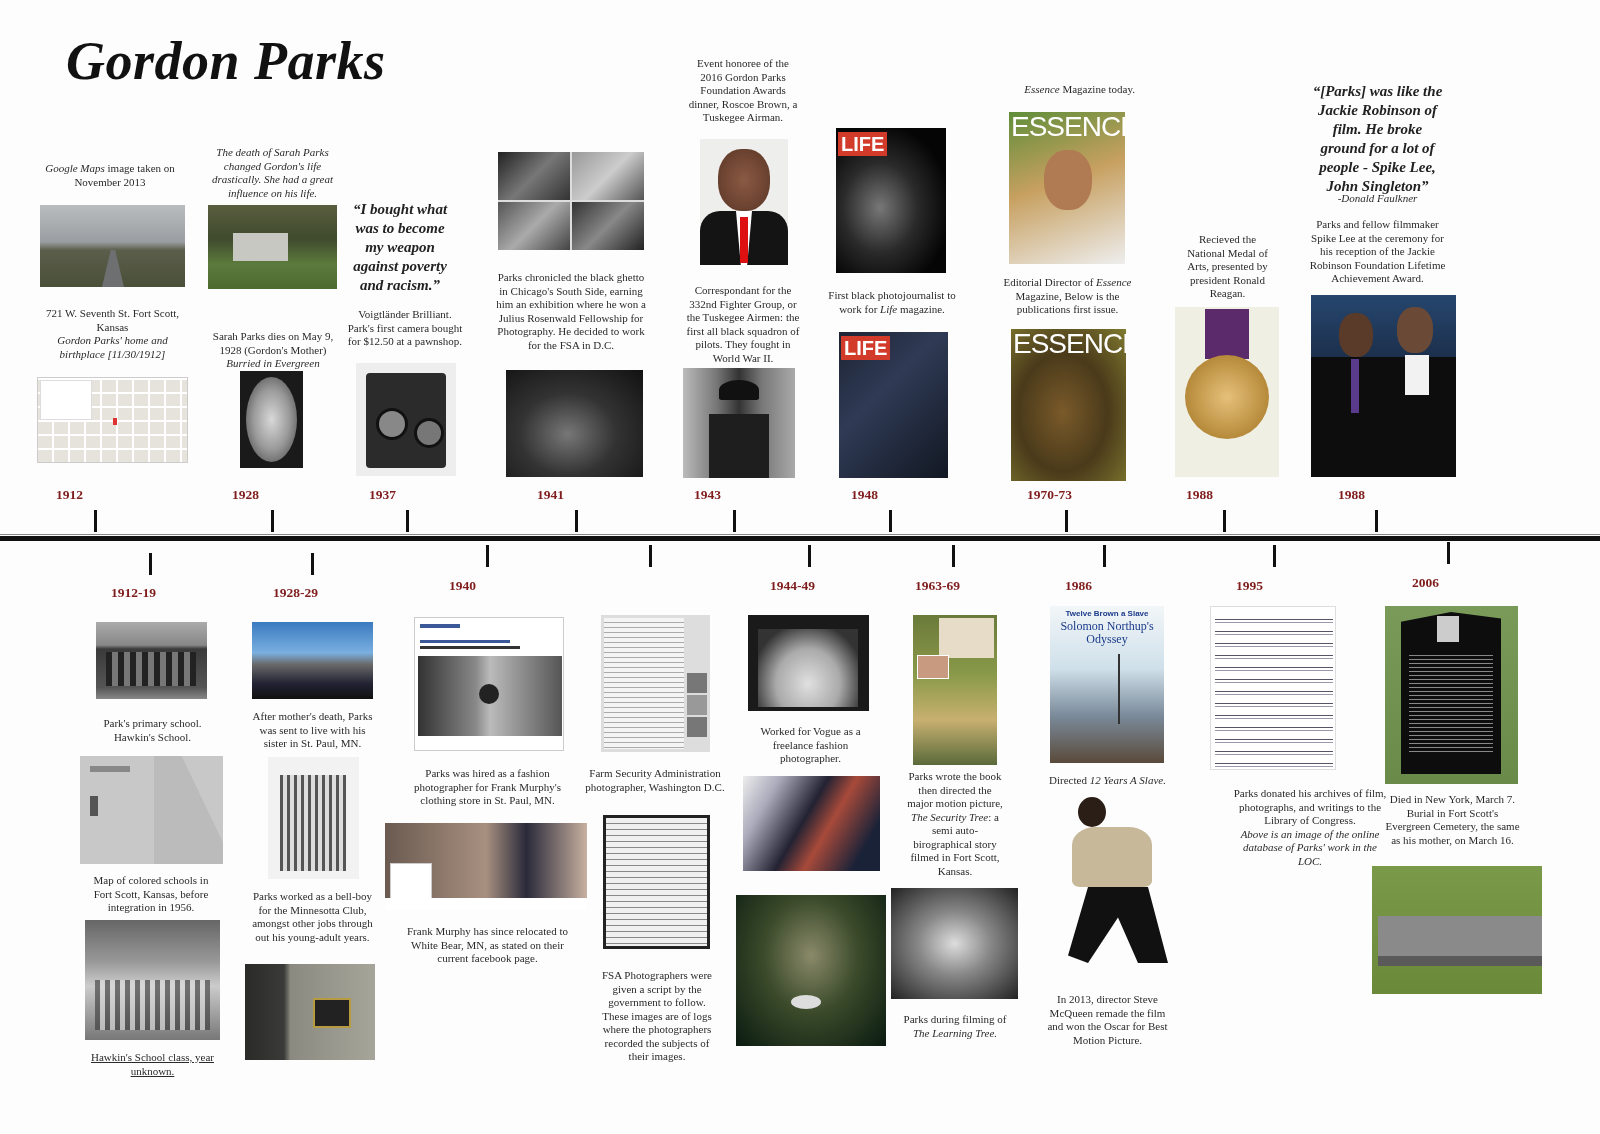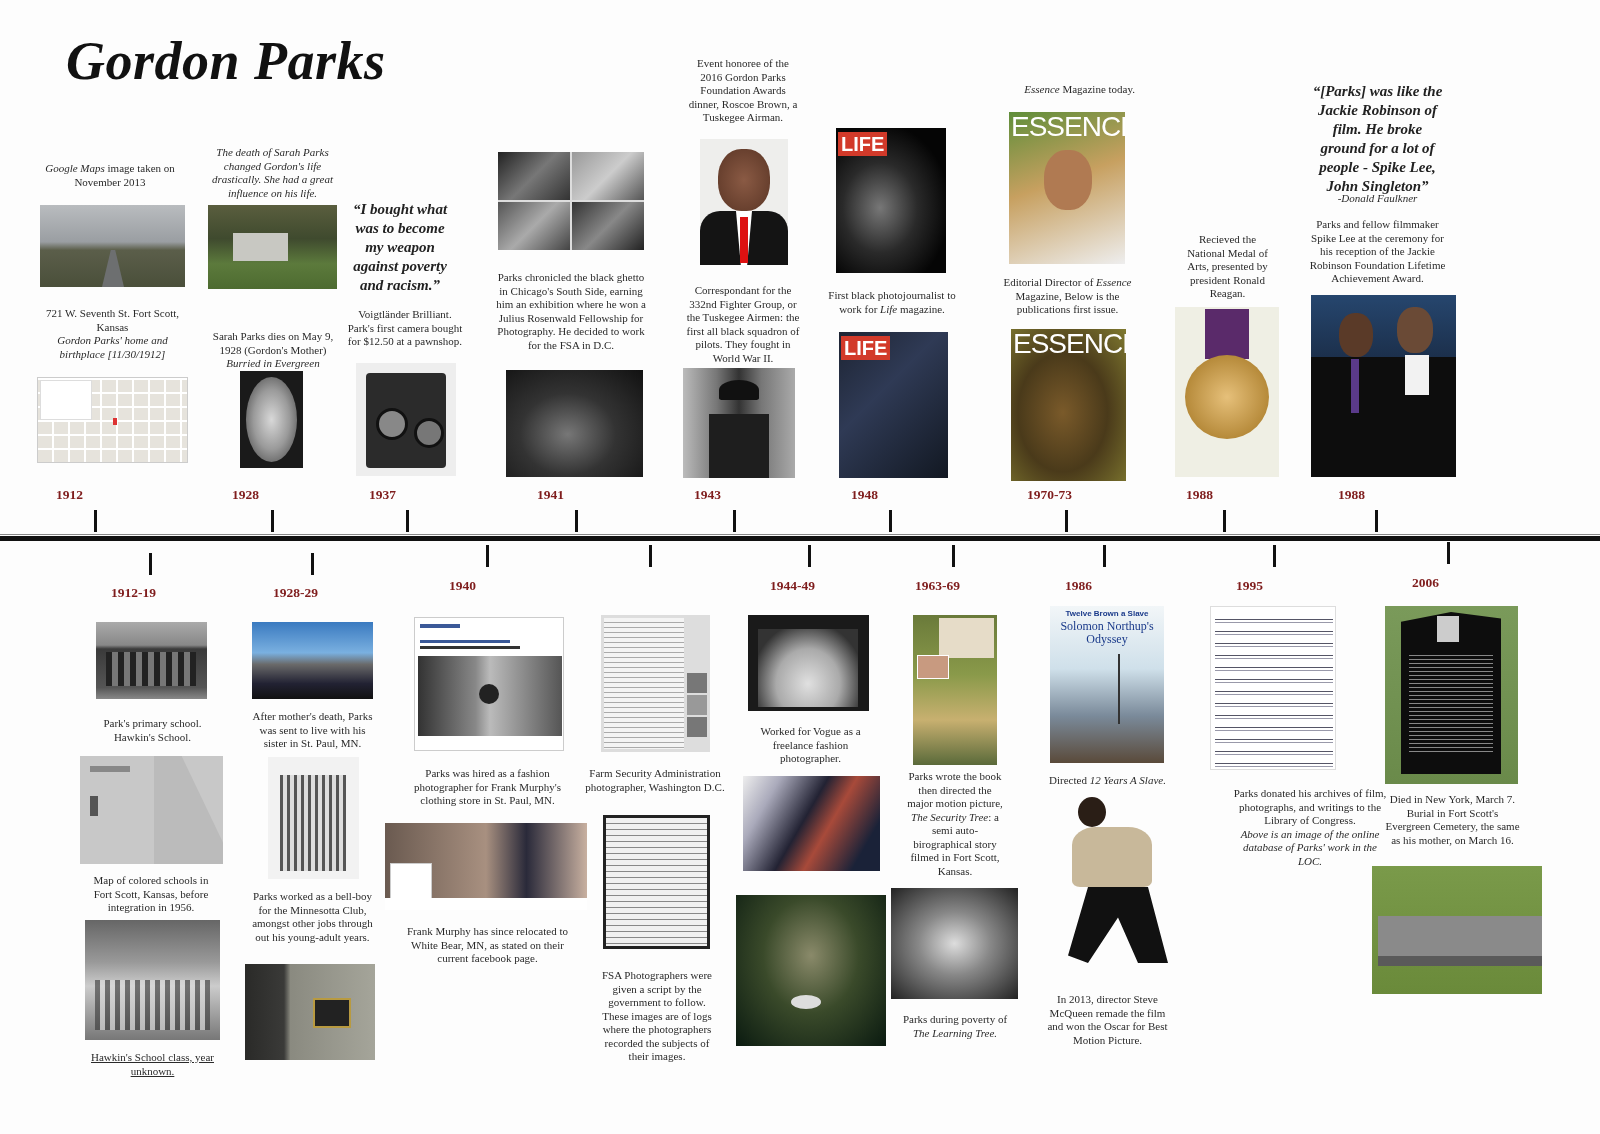--- a/index.html
+++ b/index.html
@@ -196,21 +196,21 @@
 </div>
 
 <div class="tick" style="left:952px;top:545px;"></div>
 <div class="year" style="left:915px;top:578px;">1963-69</div>
 <div class="img" style="left:913px;top:615px;width:84px;height:150px;background:linear-gradient(#6a7a3a 0,#8a9a4a 40%,#c8b070 70%,#5a6a3a 100%);">
   <div class="abs" style="left:26px;top:3px;width:55px;height:40px;background:#e6dcc8;"></div>
   <div class="abs" style="left:4px;top:40px;width:30px;height:22px;background:#c89a80;border:1px solid #fff;"></div>
 </div>
 <div class="cap" style="left:905px;top:770px;width:100px;"><span>Parks wrote the book then directed the major motion picture, </span><i>The Security Tree</i><span>: a semi auto-birographical story filmed in Fort Scott, Kansas.</span></div>
 <div class="img" style="left:891px;top:888px;width:127px;height:111px;background:radial-gradient(ellipse at 50% 50%,#ddd 0,#888 40%,#222 100%);"></div>
-<div class="cap" style="left:890px;top:1013px;width:130px;"><span>Parks during poverty of </span><br><i>The Learning Tree.</i></div>
+<div class="cap" style="left:890px;top:1013px;width:130px;"><span>Parks during filming of </span><br><i>The Learning Tree.</i></div>
 
 <div class="tick" style="left:1103px;top:545px;"></div>
 <div class="year" style="left:1065px;top:578px;">1986</div>
 <div class="img" style="left:1050px;top:606px;width:114px;height:157px;background:linear-gradient(#f2f6f8 0,#cfe0ea 40%,#7a8a9a 70%,#5a4a3a 100%);">
   <div class="abs" style="left:0;top:3px;width:114px;text-align:center;font-family:'Liberation Sans',sans-serif;font-weight:bold;font-size:8px;color:#1a3a8a;">Twelve Brown a Slave</div>
   <div class="abs" style="left:0;top:13px;width:114px;text-align:center;font-family:'Liberation Serif',serif;font-size:12px;color:#1a3a8a;">Solomon Northup's</div>
   <div class="abs" style="left:0;top:26px;width:114px;text-align:center;font-family:'Liberation Serif',serif;font-size:12px;color:#1a3a8a;">Odyssey</div>
   <div class="abs" style="left:68px;top:48px;width:2px;height:70px;background:#333;"></div>
 </div>
 <div class="cap" style="left:1040px;top:774px;width:135px;"><span>Directed </span><i>12 Years A Slave.</i></div>

